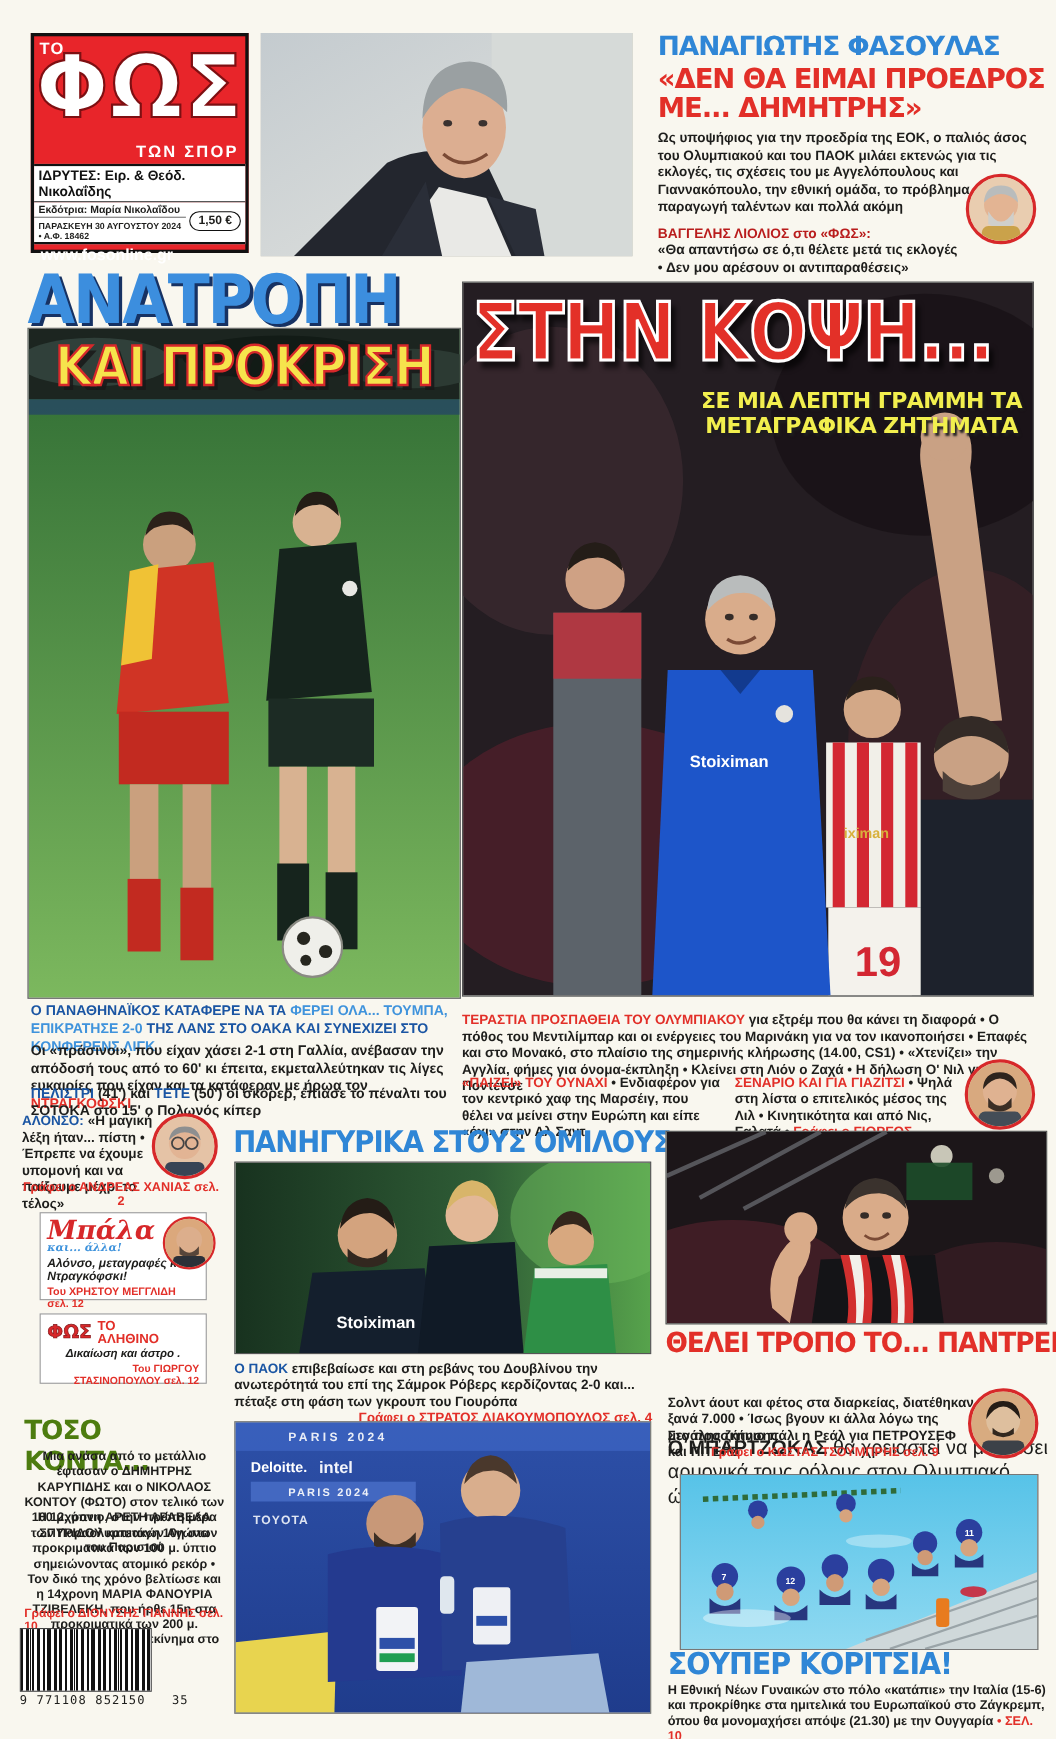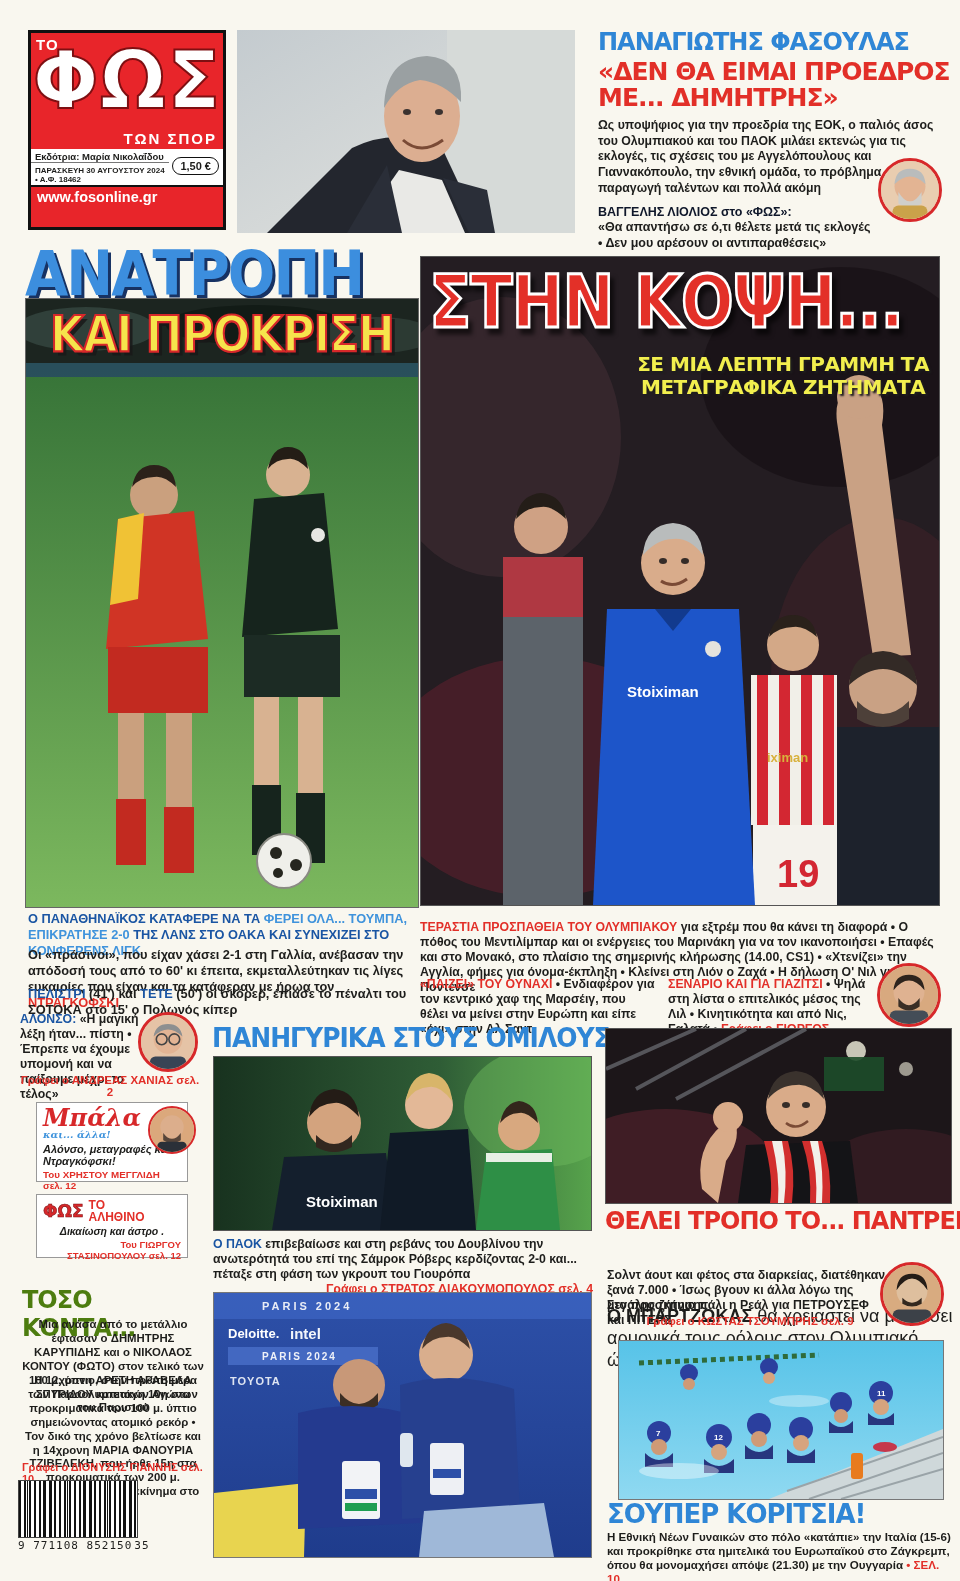--- a/index.html
+++ b/index.html
@@ -24,21 +24,21 @@
   .mh-price{position:absolute;right:4px;top:8px;border:1.5px solid #111;border-radius:12px;background:#fff;
             font-size:11px;font-weight:bold;padding:2px 7px}
   .mh-web{color:#fff;font-weight:bold;font-size:14.5px;padding:2px 6px}
 
   
   .fasoulas{left:237px;top:30px;width:338px;height:203px}
   .top-story{left:598px;top:28px;width:356px}
   .ts-kicker{color:#2f86d6;font-family:"DejaVu Sans",sans-serif;font-weight:900;font-size:24px;letter-spacing:-1px}
   .ts-head{color:#e22f28;font-family:"DejaVu Sans",sans-serif;font-weight:900;font-size:25px;line-height:1.02;letter-spacing:-1px;margin-top:3px}
   .ts-deck{font-size:12.3px;line-height:1.28;font-weight:600;margin:8px 0 0;width:352px}
-  .ts-qlead{color:#0f172a;font-weight:bold;font-size:12.5px;margin-top:8px}
+  .ts-qlead{color:#b91c1c;font-weight:bold;font-size:12.5px;margin-top:8px}
   .ts-q{font-weight:bold;font-size:12.5px;line-height:1.3}
   .ts-credit{color:#e22f28;font-weight:bold;font-size:12px;text-align:center;width:280px;margin-top:5px}
   .ts-avatar{left:878px;top:158px}
 
   .avatar{position:absolute;width:58px;height:58px;border-radius:50%;border:3px solid #d7282a;overflow:hidden;background:#efd2b4}
   .avatar svg{display:block;width:100%;height:100%}
 
   
   .h-anatropi{left:25px;top:244px;width:392px;color:#3c8ede;font-family:"DejaVu Sans",sans-serif;
       font-weight:900;font-size:56px;line-height:.95;letter-spacing:-2px;white-space:nowrap;
@@ -88,21 +88,21 @@
 
   .toso-head{left:22px;top:1286px;width:182px;color:#4d7c0f;font-family:"DejaVu Sans",sans-serif;font-weight:900;font-size:24px;letter-spacing:-1px}
   .toso-p1{left:22px;top:1318px;width:182px;font-weight:700;font-size:11.4px;line-height:1.22;text-align:center}
   .toso-p2{left:22px;top:1374px;width:182px;font-weight:700;font-size:11.4px;line-height:1.22;text-align:center}
   .toso-credit{left:22px;top:1461px;width:182px;color:#e22f28;font-weight:800;font-size:11px}
   .barcode{left:18px;top:1480px;width:160px}
   .bars{width:118px;height:56px;background:
         repeating-linear-gradient(90deg,#111 0 2px,transparent 2px 5px),
         repeating-linear-gradient(90deg,#111 0 1px,transparent 1px 8px),#fff;border:1px solid #444}
   .bc-digits{font-family:"DejaVu Sans Mono",monospace;font-size:11px;letter-spacing:1px;margin-top:1px}
-  .bc-issue{display:inline-block;margin-left:2px}
+  .bc-issue{display:inline-block;margin-left:24px}
 
   
   .paok-head{left:212px;top:1022px;width:382px;color:#2f86d6;font-family:"DejaVu Sans",sans-serif;
              font-weight:900;font-size:25px;letter-spacing:-1px;white-space:nowrap;transform:scaleY(1.08);transform-origin:left top}
   .paok-photo{left:213px;top:1056px;width:377px;height:173px;border:1px solid #555}
   .paok-cap{left:213px;top:1237px;width:380px;font-weight:700;font-size:12.3px;line-height:1.22}
   .paok-credit{color:#e22f28;font-weight:800;text-align:right;display:block}
   .paris-photo{left:213px;top:1292px;width:377px;height:264px;border:1px solid #777}
 
   
@@ -123,20 +123,21 @@
 <body>
 
 <div class="page">
 
   <div class="abs masthead">
     <div class="mh-logo">
       <span class="mh-to">ΤΟ</span>
       <div class="mh-fos">ΦΩΣ</div>
       <div class="mh-ton">ΤΩΝ ΣΠΟΡ</div>
     </div>
+    <div class="mh-founders">ΙΔΡΥΤΕΣ: Ειρ. &amp; Θεόδ. Νικολαΐδης</div>
     <div class="mh-meta">
       <div class="mh-pub">Εκδότρια: Μαρία Νικολαΐδου</div>
       <div class="mh-date">ΠΑΡΑΣΚΕΥΗ 30 ΑΥΓΟΥΣΤΟΥ 2024 • Α.Φ. 18462</div>
       <div class="mh-price">1,50 €</div>
     </div>
     <div class="mh-web">www.fosonline.gr</div>
   </div>
 
   <div class="photo fasoulas">
     <svg viewBox="0 0 338 203">

